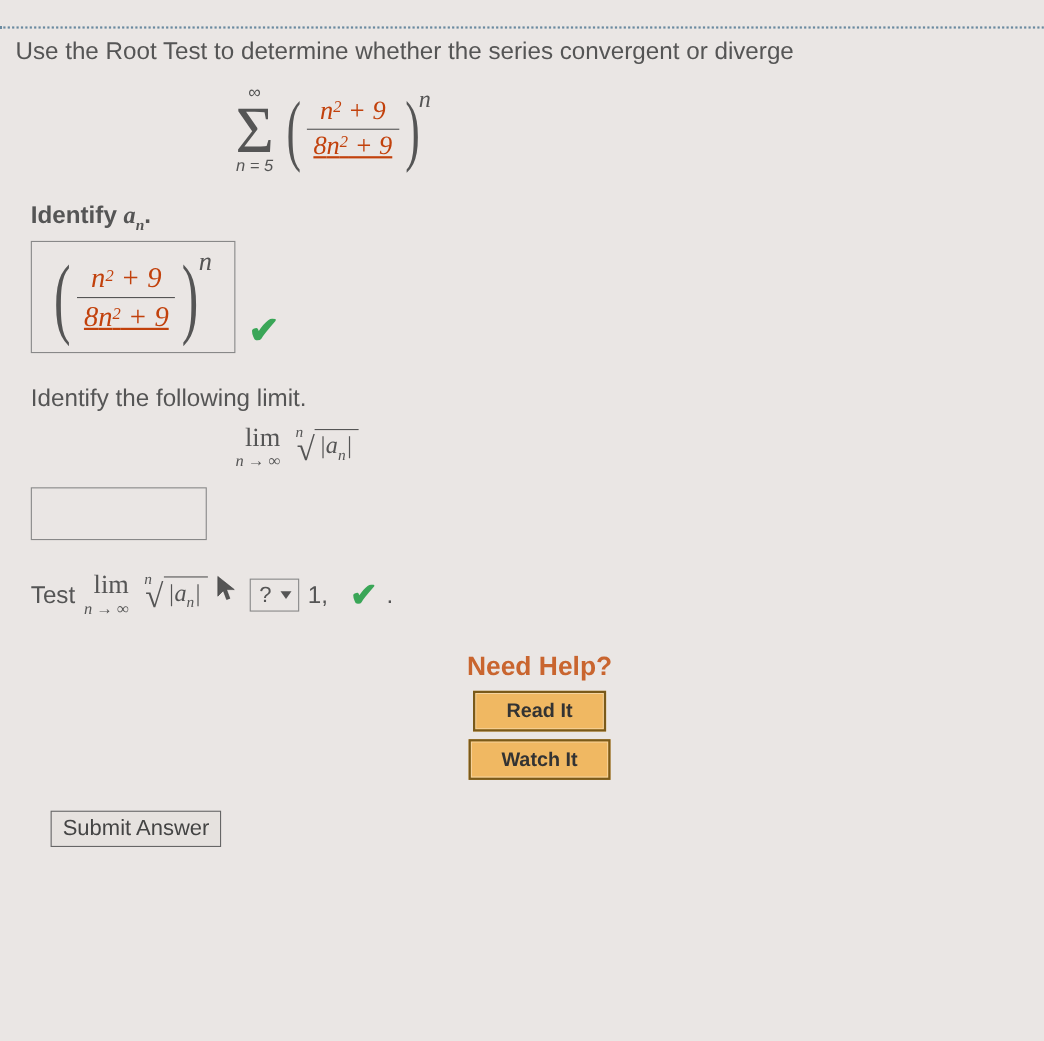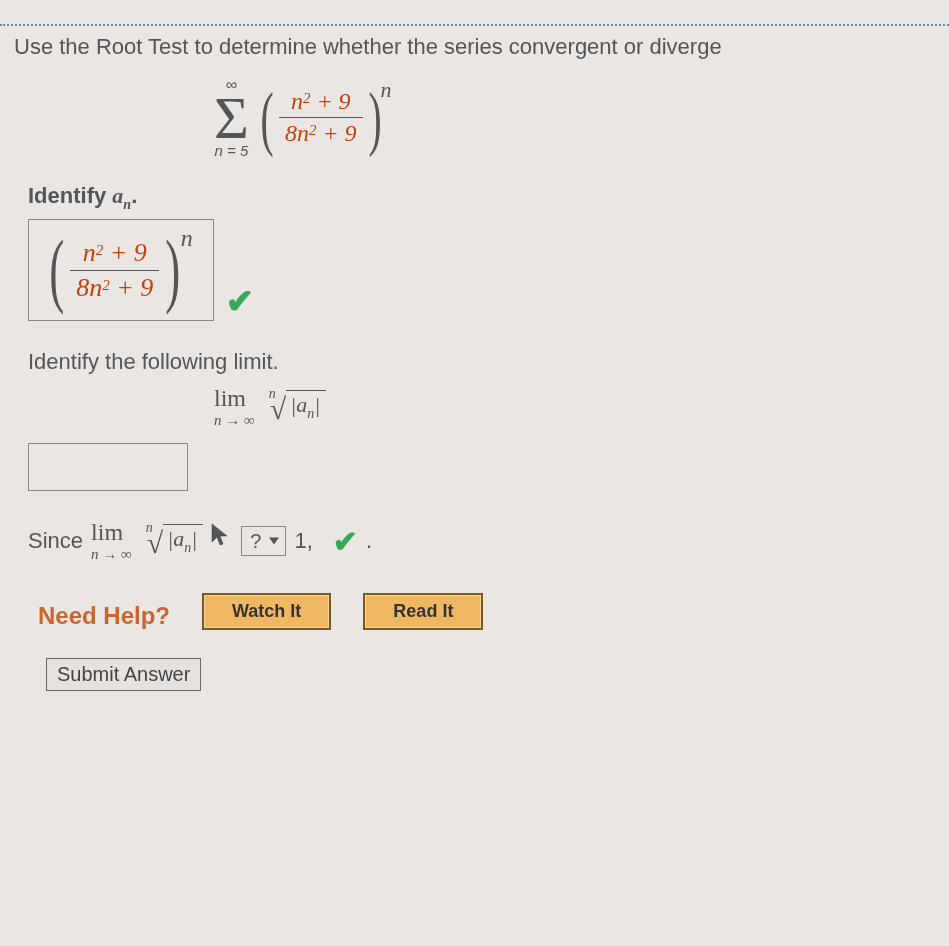--- a/index.html
+++ b/index.html
@@ -34,21 +34,21 @@
     display: flex;
     align-items: center;
   }
   .sigma-block { display: inline-flex; flex-direction: column; align-items: center; margin-right: 6px; }
   .sigma-top { font-size: 16px; color:#555; }
   .sigma { font-size: 60px; line-height: 48px; color:#555; font-family: 'Times New Roman', serif; }
   .sigma-bottom { font-size: 15px; color:#555; font-style: italic; }
   .paren { font-size: 72px; line-height: 64px; font-family: 'Times New Roman', serif; color:#555; transform: scaleX(0.55); display:inline-block; }
   .frac { display:inline-flex; flex-direction:column; align-items:center; font-style: italic; font-family: 'Times New Roman', serif; color:#c2410c; font-size:24px; }
   .frac .num { padding: 0 6px 2px 6px; }
-  .frac .den { border-top: 1.5px solid #555; padding: 2px 6px 0 6px; }
+  .frac .den { border-top: 1.5px solid #555; padding: 2px 6px 0 6px; text-decoration: underline; }
   .sup { font-size: 15px; position: relative; top:-6px; font-style: italic; }
   .outer-exp { font-style: italic; font-family:'Times New Roman',serif; font-size:22px; position:relative; top:-28px; left:-6px; color:#555; }
   .identify { font-size: 22px; color:#555; margin: 12px 0 10px 14px; font-weight: bold; }
   .identify .math { font-style: italic; font-family:'Times New Roman',serif; }
   .answer-row { display:flex; align-items:flex-end; margin-left: 14px; margin-bottom: 28px;}
   .answer-box {
     border: 1.5px solid #888;
     padding: 14px 14px;
     display:inline-flex;
     align-items:center;
@@ -56,21 +56,21 @@
     font-family:'Times New Roman',serif;
   }
   .checkmark {
     margin-left: 12px;
     font-size: 34px;
     color: #3aa657;
     font-weight: bold;
   }
   .eval-text { font-size: 22px; color:#555; margin: 8px 0 10px 14px; }
   .limit-display { margin: 8px 0 14px 200px; display:flex; align-items:center; font-family:'Times New Roman',serif; color:#555;}
-  .lim-block { display:inline-flex; flex-direction:column; align-items:flex-start; margin-right:8px; }
+  .lim-block { display:inline-flex; flex-direction:column; align-items:flex-end; margin-right:8px; }
   .lim-word { font-size:24px; }
   .lim-sub { font-size:15px; font-style: italic; }
   .root-block { display:inline-flex; align-items:flex-start; position:relative; }
   .root-index { font-size:14px; font-style:italic; position:relative; top:-4px; left:6px; }
   .radical-sym { font-size:30px; font-family:'Times New Roman',serif; position:relative; top:2px; }
   .radicand { border-top:1.5px solid #555; padding:1px 6px 0 4px; font-size:22px; font-style:italic; }
   .radicand .sub { font-size:14px; font-style:italic; }
   .empty-input {
     width: 160px; height: 48px;
     border: 1.5px solid #888;
@@ -97,22 +97,23 @@
   }
   .select-box::after {
     content:'';
     position:absolute; right:6px; top:50%;
     border-left:5px solid transparent;
     border-right:5px solid transparent;
     border-top:7px solid #555;
     transform: translateY(-50%);
   }
   .need-help-row {
-    display:flex; align-items:flex-end; gap: 32px;
+    display:flex; align-items:center; gap: 7px;
     margin: 18px 0 28px 24px;
+    flex-direction: column;
   }
   .need-help-label {
     color: #c9652f;
     font-weight: bold;
     font-size: 24px;
   }
   .help-btn {
     border: 2px solid #7a5a1a;
     background: #f0b862;
     padding: 6px 28px;
@@ -195,21 +196,21 @@
       <span class="radical-sym">√</span>
       <span class="radicand">
         <span>|</span><span>a</span><span class="sub" style="position:relative;top:6px;">n</span><span>|</span>
       </span>
     </span>
   </div>
 
   <div class="empty-input"></div>
 
   <div class="since-row">
-    <span>Since </span>
+    <span>Test </span>
     <span class="math-inline">
       <span class="lim-block">
         <span class="lim-word">lim</span>
         <span class="lim-sub">n → ∞</span>
       </span>
       <span class="root-block">
         <span class="root-index">n</span>
         <span class="radical-sym">√</span>
         <span class="radicand">
           <span>|</span><span>a</span><span class="sub" style="position:relative;top:6px;">n</span><span>|</span>
@@ -224,21 +225,21 @@
     <span class="select-box">
       <span>?</span>
     </span>
     <span>1,</span>
     <span class="checkmark" style="font-size:30px;">✔</span>
     <span>.</span>
   </div>
 
   <div class="need-help-row">
     <span class="need-help-label">Need Help?</span>
+    <button class="help-btn">Read It</button>
     <button class="help-btn">Watch It</button>
-    <button class="help-btn">Read It</button>
   </div>
 
   <div class="submit-row">
     <button class="submit-btn">Submit Answer</button>
   </div>
 
 </div>
 
 </body></html>

